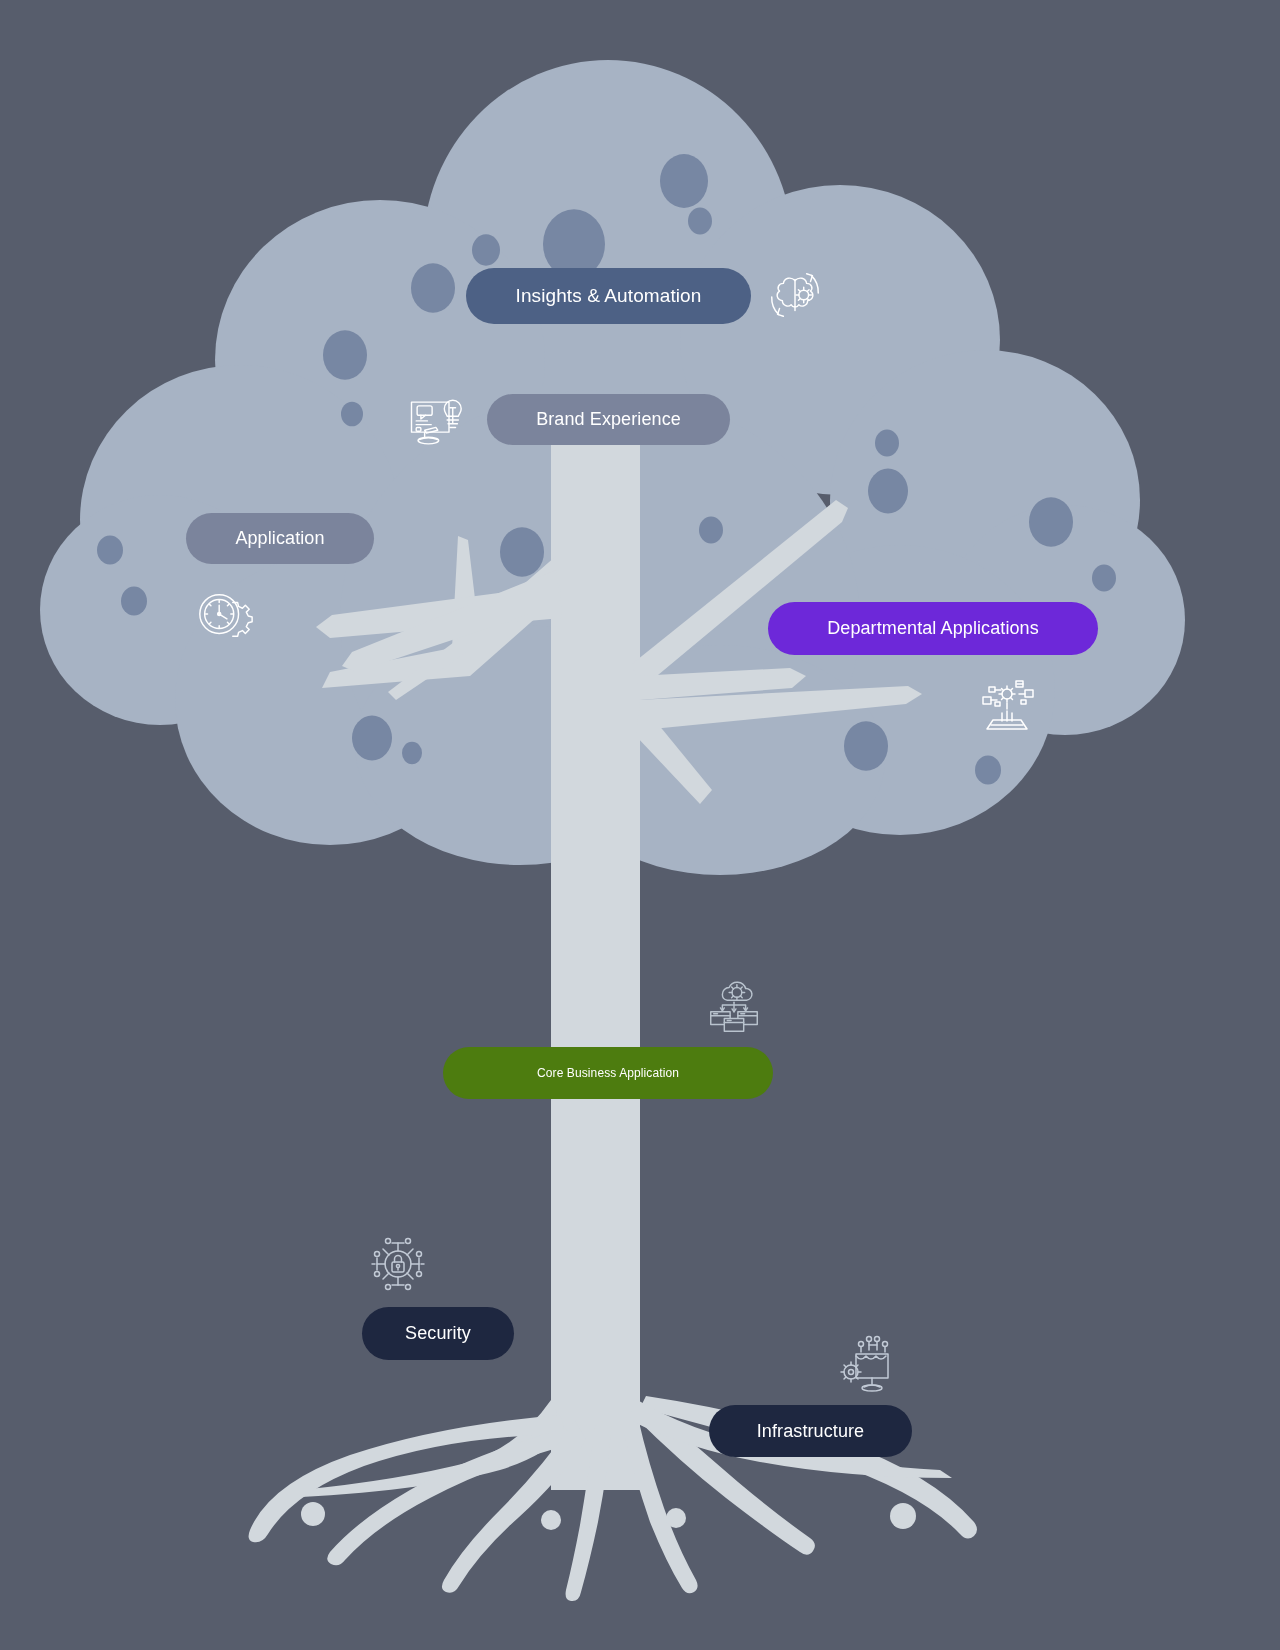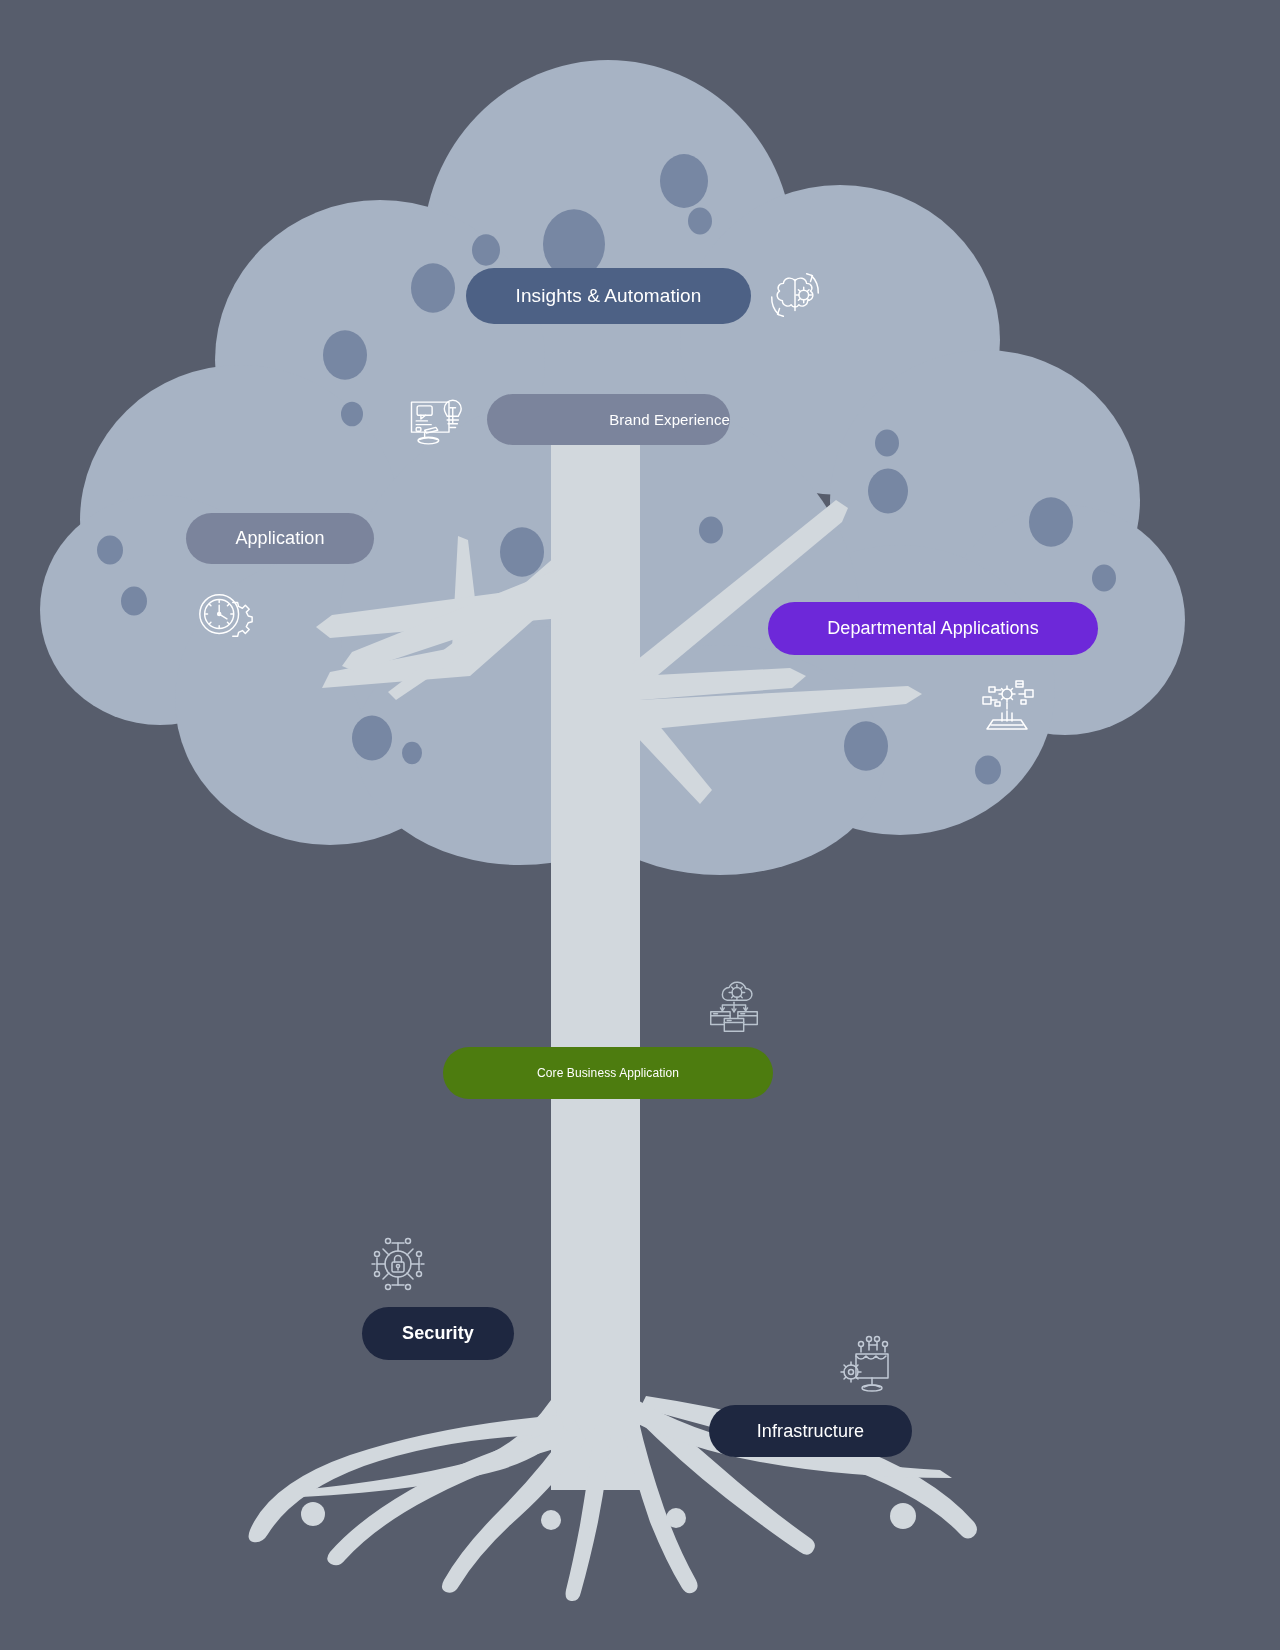--- a/index.html
+++ b/index.html
@@ -252,37 +252,37 @@
       <circle cx="13" cy="40" r="7"></circle>
       <path d="M13 30 v3 M13 47 v3 M3 40 h3 M20 40 h3 M6 33 l2 2 M18 45 l2 2 M20 33 l-2 2 M8 45 l-2 2"></path>
       <circle cx="13" cy="40" r="2.5"></circle>
     </svg>
   </div>
 
   <div class="pill" style="left:466px; top:268px; width:285px; height:56px; background:#4d6185; font-size:19px;">
     <span>Insights &amp; Automation</span>
   </div>
 
-  <div class="pill" style="left:487px; top:394px; width:243px; height:51px; background:#7b849c; font-size:15px;justify-content:flex-end;">
+  <div class="pill" style="left:487px; top:394px; width:243px; height:51px; background:#7b849c; font-size:18px;">
     <span>Brand Experience</span>
   </div>
 
   <div class="pill" style="left:186px; top:513px; width:188px; height:51px; background:#7b849c; font-size:18px;">
     <span>Application</span>
   </div>
 
   <div class="pill" style="left:768px; top:602px; width:330px; height:53px; background:#6d28d9; font-size:18px;">
     <span>Departmental Applications</span>
   </div>
 
   <div class="pill" style="left:443px; top:1047px; width:330px; height:52px; background:#4d7c0f; font-size:12px;">
     <span>Core Business Application</span>
   </div>
 
-  <div class="pill" style="left:362px; top:1307px; width:152px; height:53px; background:#1e2740; font-size:18px;font-weight:bold;">
+  <div class="pill" style="left:362px; top:1307px; width:152px; height:53px; background:#1e2740; font-size:18px;">
     <span>Security</span>
   </div>
 
   <div class="pill" style="left:709px; top:1405px; width:203px; height:52px; background:#1e2740; font-size:18px;text-align:right;">
     <span>Infrastructure</span>
   </div>
 
 </div>
 
 </body></html>

